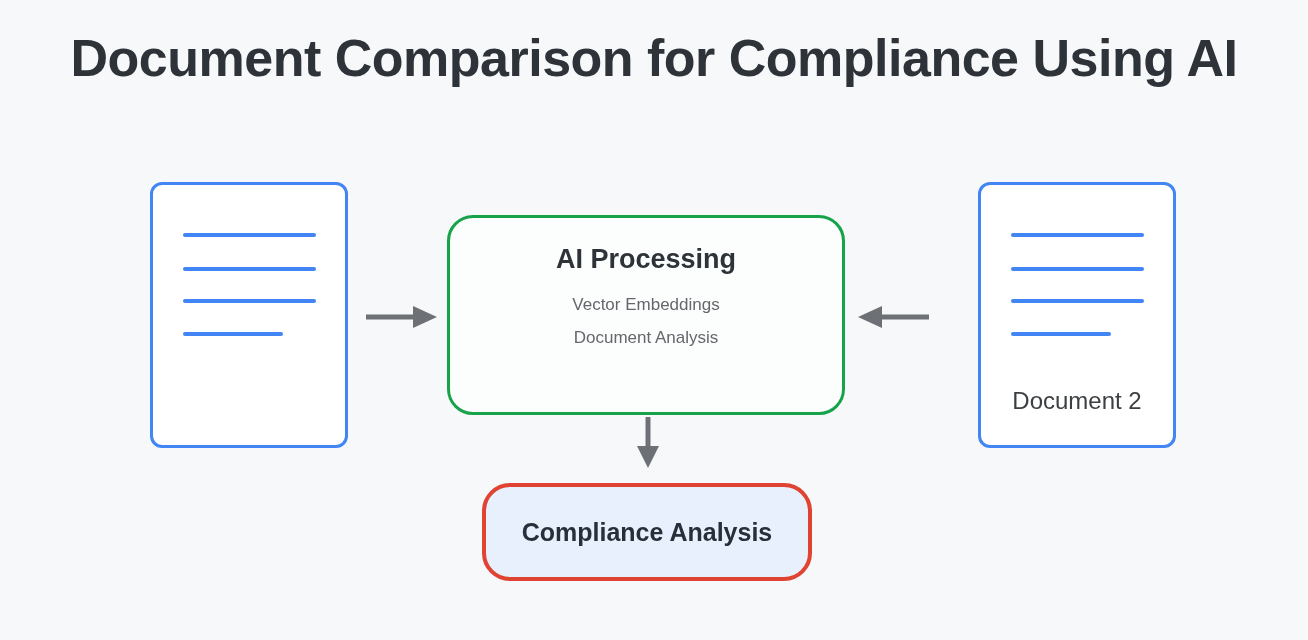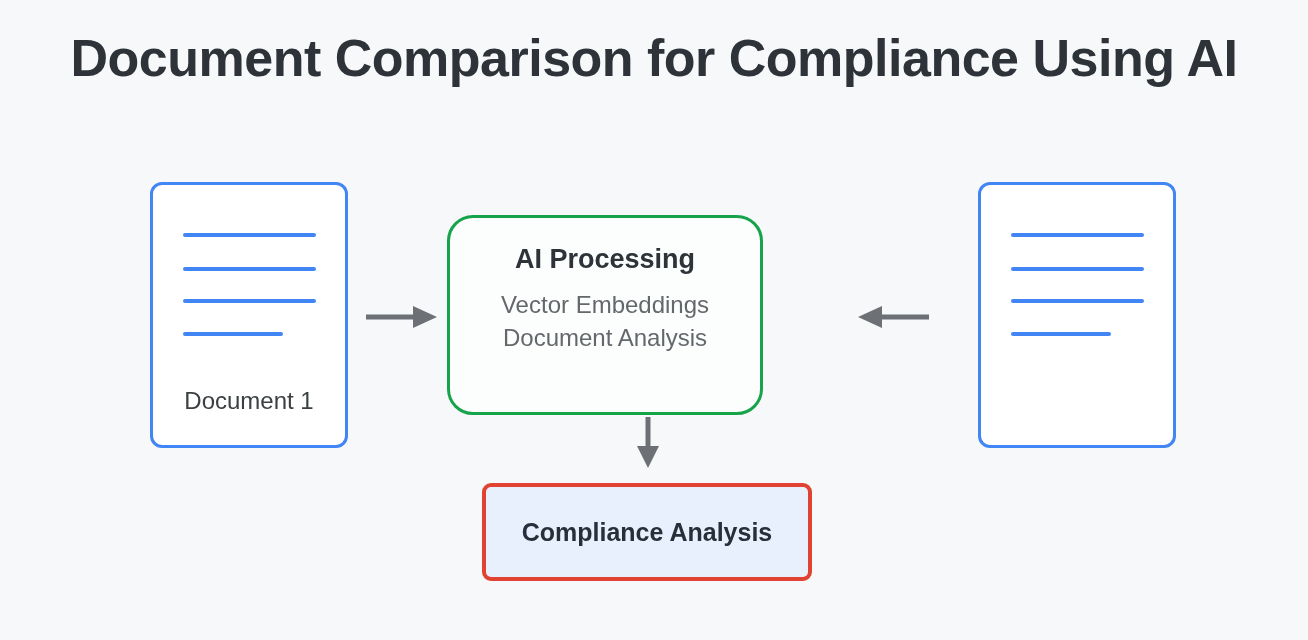--- a/index.html
+++ b/index.html
@@ -59,47 +59,47 @@
     position:absolute;
     top:202px;left:0;width:100%;
     text-align:center;
     font-size:24px;
     color:var(--label-text);
   }
   
   .ai-node{
     position:absolute;
     left:447px;top:215px;
-    width:316px;height:200px;
+    width:398px;height:200px;
     background:var(--ai-bg);
     border:3px solid var(--ai-border);
     border-radius:26px;
     text-align:center;
     padding-top:26px;
   }
   .ai-title{
     font-size:27px;
     font-weight:bold;
     color:var(--node-title-text);
     margin-bottom:13px;
   }
   .ai-item{
     display:block;
-    font-size:24px;
+    font-size:17px;
     line-height:33px;
     color:var(--subtext);
   }
   
   .compliance-node{
     position:absolute;
     left:482px;top:483px;
     width:330px;height:98px;
     background:var(--compliance-bg);
     border:4px solid var(--compliance-border);
-    border-radius:9px;
+    border-radius:28px;
     display:flex;align-items:center;justify-content:center;
   }
   .compliance-label{
     font-size:25px;
     font-weight:bold;
     color:#272f38;
   }
   
   .arrow-layer{
     position:absolute;
@@ -110,28 +110,28 @@
 </head>
 <body>
 
 <h1 class="diagram-title">Document Comparison for Compliance Using AI</h1>
 
 <div class="doc-node left">
   <div class="doc-line l1"></div>
   <div class="doc-line l2"></div>
   <div class="doc-line l3"></div>
   <div class="doc-line l4"></div>
-  <div class="doc-label">Document 1</div>
 </div>
 
 <div class="doc-node right">
   <div class="doc-line l1"></div>
   <div class="doc-line l2"></div>
   <div class="doc-line l3"></div>
   <div class="doc-line l4"></div>
+  <div class="doc-label">Document 2</div>
 </div>
 
 <div class="ai-node">
   <div class="ai-title">AI Processing</div>
   <span class="ai-item">Vector Embeddings</span>
   <span class="ai-item">Document Analysis</span>
 </div>
 
 <div class="compliance-node">
   <div class="compliance-label">Compliance Analysis</div>

